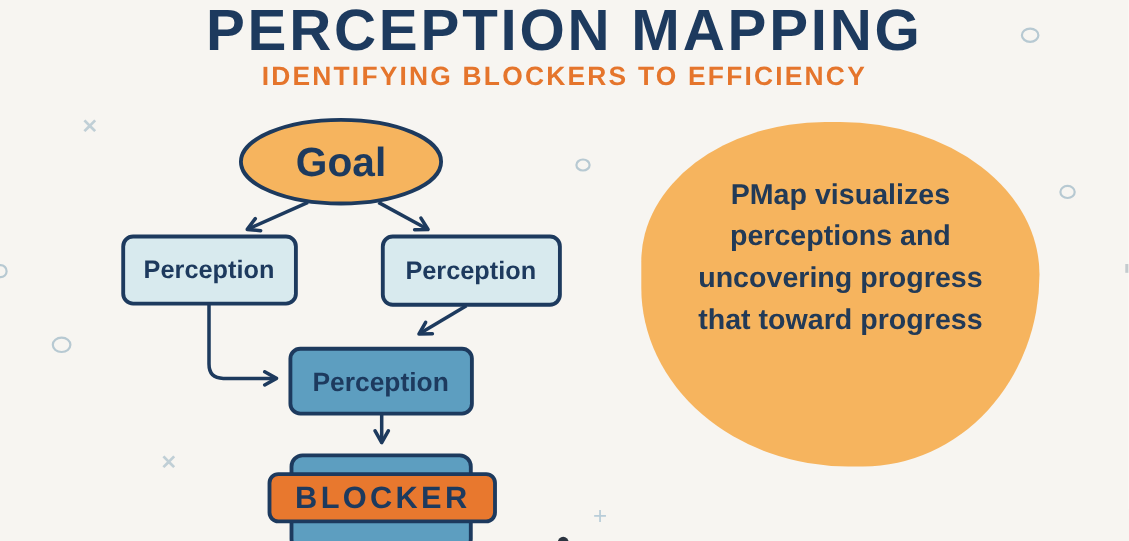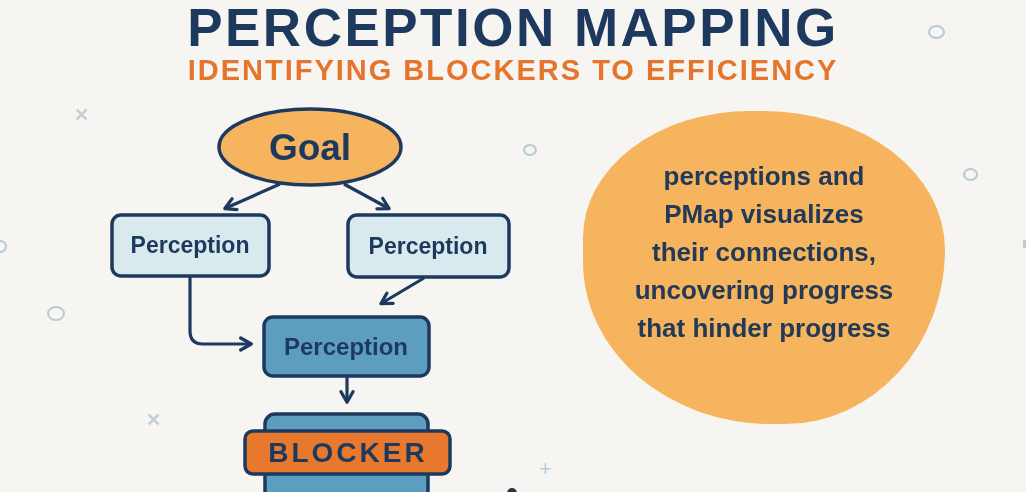--- a/index.html
+++ b/index.html
@@ -15,21 +15,21 @@
   .title{
     margin:0;
     font-size:53px;
     line-height:56px;
     font-weight:700;
     letter-spacing:2.5px;
     color:#1d3a5e;
   }
   .subtitle{
     margin:0;
-    font-size:29px;
+    font-size:24px;
     line-height:28px;
     font-weight:700;
     letter-spacing:2px;
     color:#e5752c;
   }
   
   svg.flow{position:absolute;left:0;top:0;}
   svg.flow text{
     font-family:"Liberation Sans", sans-serif;
     fill:#1d3a5e;
@@ -99,25 +99,24 @@
     <rect x="264" y="317" width="165" height="59" rx="9" fill="#5d9ec0" stroke="#1d3a5e" stroke-width="3.5"></rect>
     <text class="node-label-mid" x="346" y="355">Perception</text>
 
     <rect x="265" y="414" width="163" height="86" rx="10" fill="#5d9ec0" stroke="#1d3a5e" stroke-width="3.5"></rect>
     <rect x="245" y="431" width="205" height="43" rx="8" fill="#e8782e" stroke="#1d3a5e" stroke-width="3.5"></rect>
     <text class="blocker-label" x="348" y="462">BLOCKER</text>
   </svg>
 
   <div class="blob">
     <div class="blob-text">
+      <div>PMap visualizes</div>
       <div>perceptions and</div>
-      <div>PMap visualizes</div>
-      <div>their connections,</div>
       <div>uncovering progress</div>
-      <div>that hinder progress</div>
+      <div>that toward progress</div>
     </div>
   </div>
 
   <span class="decor glyph" style="left:74px;top:106px;">✕</span>
   <span class="decor glyph" style="left:146px;top:411px;">✕</span>
   <span class="decor ring" style="left:47px;top:306px;width:14px;height:11px;"></span>
   <span class="decor ring" style="left:928px;top:25px;width:13px;height:10px;"></span>
   <span class="decor ring" style="left:963px;top:168px;width:11px;height:9px;"></span>
   <span class="decor ring" style="left:523px;top:144px;width:10px;height:8px;"></span>
   <span class="decor plus-mark" style="left:539px;top:458px;">+</span>

